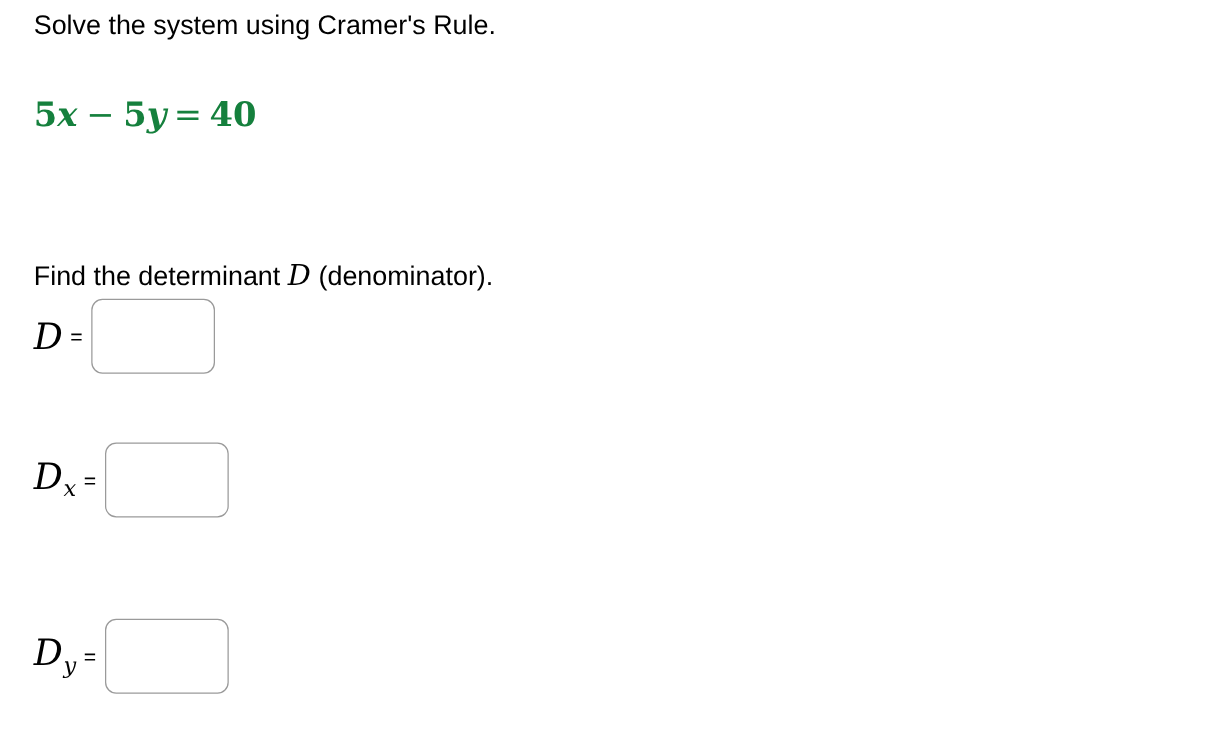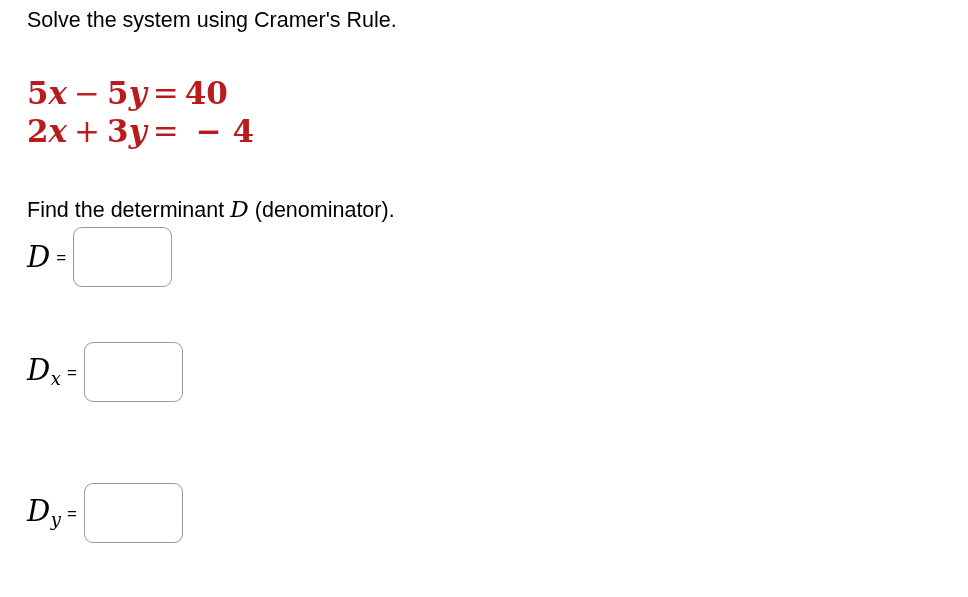--- a/index.html
+++ b/index.html
@@ -55,24 +55,24 @@
   }
 
   
   .eq-block {
     position: absolute;
     left: 27px;
     top: 74px;
   }
   .eq-line {
     font-family: "DejaVu Serif", "Liberation Serif", serif;
-    font-size: 31px;
+    font-size: 27px;
     line-height: 38px;
     white-space: nowrap;
-    color: #b91c1c;
+    color: #15803d;
   }
   .eq-num {
     font-weight: 700;
     font-style: normal;
     letter-spacing: 0px;
   }
   .eq-ivar {
     font-style: italic;
     font-weight: 700;
   }
@@ -85,21 +85,21 @@
     font-style: normal;
     font-weight: 500;
     padding: 0 6px;
   }
   .eq-gap {
     display: inline-block;
     width: 11px;
   }
 
   
-  .section { position: absolute; left: 27px; }
+  .section { position: absolute; left: 27px; margin-top: 12px; }
   .answer-row {
     display: flex;
     align-items: center;
     margin-top: 4px;
   }
   .answer-label {
     font-family: "DejaVu Serif", "Liberation Serif", serif;
     font-style: italic;
     font-size: 29px;
     line-height: 1;
@@ -137,23 +137,20 @@
 <body>
 
 <div class="page">
 
   <div class="prompt" style="position:absolute;left:27px;top:8px;">Solve the system using Cramer's Rule.</div>
 
   <div class="eq-block">
     <div class="eq-line">
       <span class="eq-num">5</span><span class="eq-ivar">x</span><span class="eq-op">−</span><span class="eq-num">5</span><span class="eq-ivar">y</span><span class="eq-eq">=</span><span class="eq-num">40</span>
     </div>
-    <div class="eq-line">
-      <span class="eq-num">2</span><span class="eq-ivar">x</span><span class="eq-op">+</span><span class="eq-num">3</span><span class="eq-ivar">y</span><span class="eq-eq">=</span><span class="eq-gap"></span><span class="eq-num">− 4</span>
-    </div>
   </div>
 
   <div class="section" style="top:196px;">
     <div class="prompt">
       <span>Find the determinant </span><span class="math">D</span><span> (denominator).</span>
     </div>
     <div class="answer-row">
       <span class="answer-label"><span>D</span></span>
       <span class="eqsign">=</span>
       <input class="answer-box" type="text" value="" style="">

